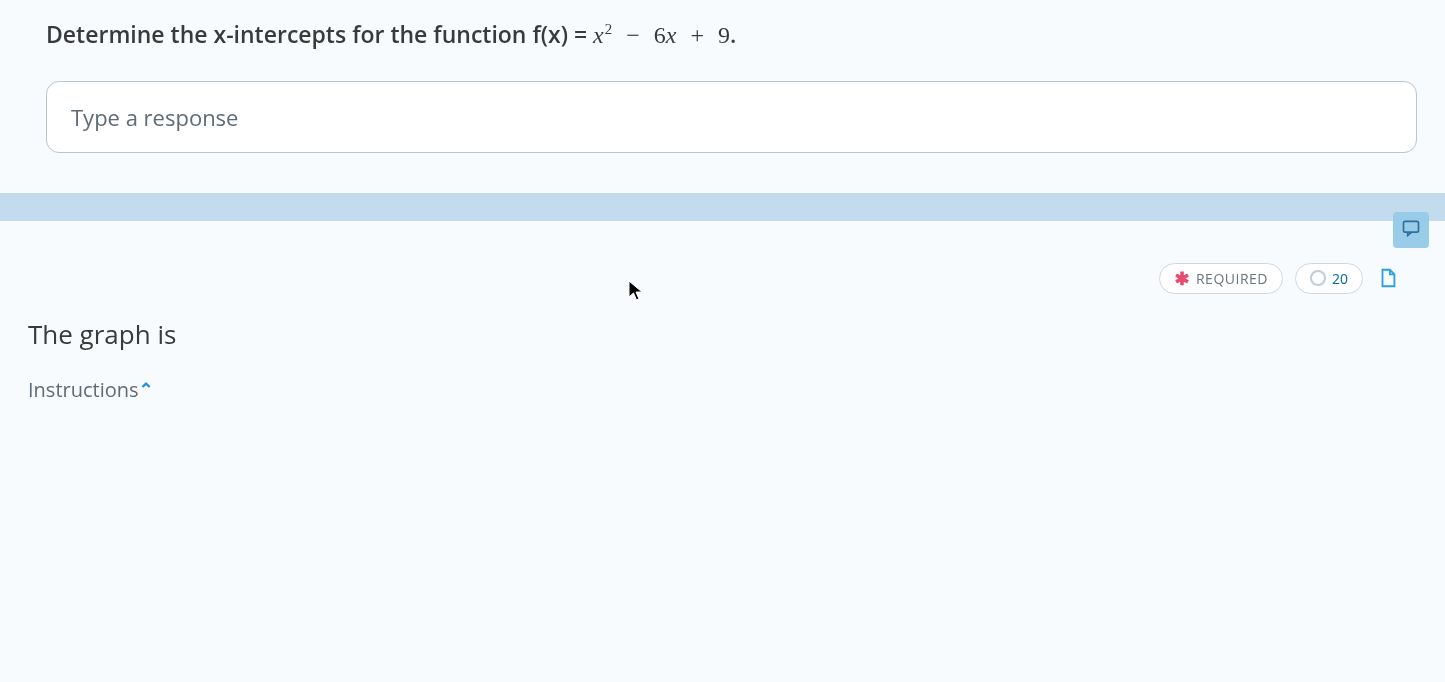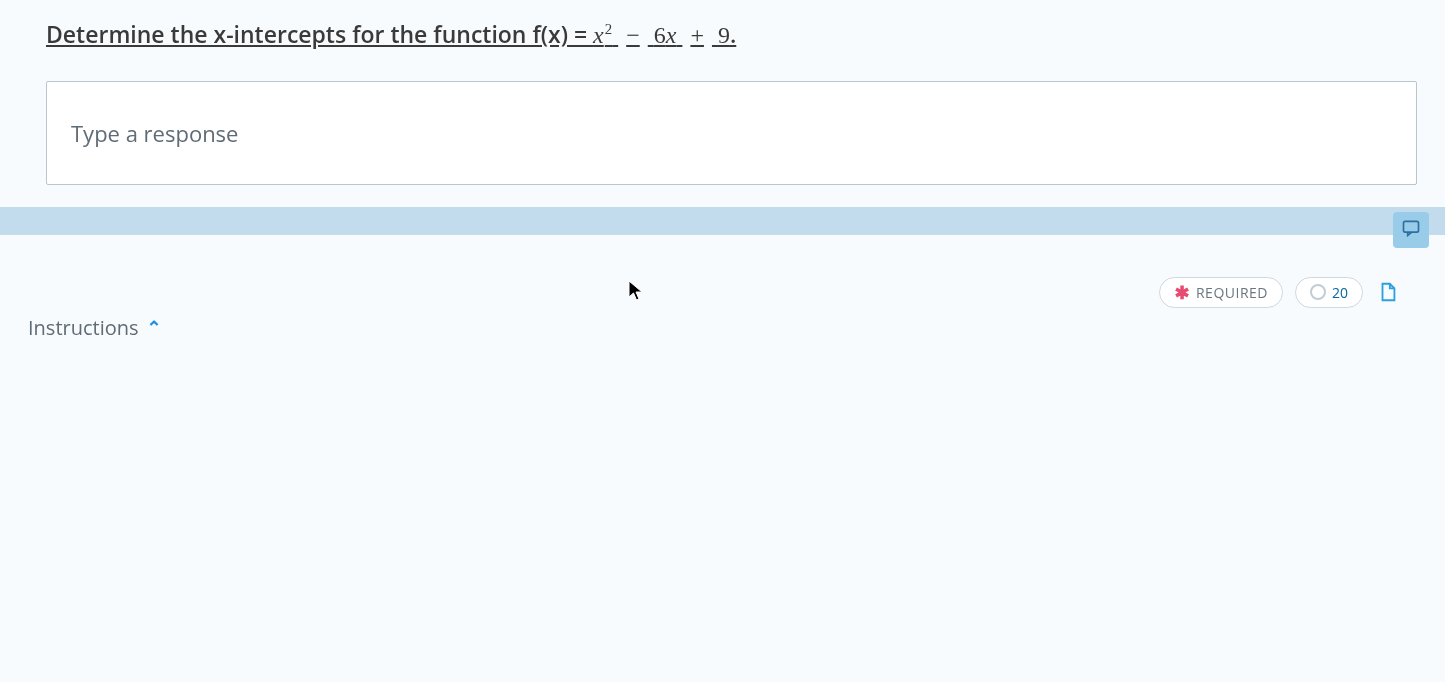--- a/index.html
+++ b/index.html
@@ -12,37 +12,36 @@
       position: relative;
     }
     .question-section {
       padding: 18px 28px 0 46px;
     }
     .question-text {
       font-size: 23px;
       font-weight: 600;
       color: #3a3a3a;
       line-height: 1.4;
-      text-decoration: underline;
     }
     .question-text .math {
       font-family: 'Cambria Math', 'Times New Roman', serif;
       font-weight: 400;
       font-style: italic;
       font-size: 24px;
     }
     .question-text .math sup { font-size: 0.62em; vertical-align: super; font-style: normal; margin-left: 1px; }
     .question-text .op { font-style: normal; padding: 0 8px; }
     .question-text .num { font-style: normal; }
     .response-box {
-      margin: 28px 28px 22px 46px;
+      margin: 28px 28px 40px 46px;
       border: 1px solid #b9c5cf;
       background: #fff;
-      padding: 36px 24px;
-      border-radius: 2px;
+      padding: 20px 24px;
+      border-radius: 13px;
     }
     .response-placeholder {
       font-size: 22px;
       color: #5f6b76;
     }
     .divider-band {
       height: 28px;
       background: #c2dbed;
       width: 100%;
     }
@@ -95,21 +94,20 @@
       font-size: 26px;
       color: #3a3a3a;
       font-weight: 400;
       margin: 16px 0 24px 0;
     }
     .instructions-toggle {
       font-size: 20px;
       color: #5f6b76;
       display: inline-flex;
       align-items: center;
-      gap: 8px;
       cursor: pointer;
       margin-bottom: 28px;
     }
     .instructions-toggle .chev {
       color: #1f8fe0;
       font-size: 18px;
       font-weight: bold;
     }
     .instr-list {
       list-style: disc;
@@ -167,19 +165,20 @@
       <span>20</span>
     </span>
     <span class="page-icon">
       <svg viewBox="0 0 24 24" fill="none" stroke="#2aa0e0" stroke-width="2">
         <path d="M6 3 L14 3 L19 8 L19 21 L6 21 Z"></path>
         <path d="M14 3 L14 8 L19 8"></path>
       </svg>
     </span>
   </div>
 
+  <h2 class="graph-title">The graph is</h2>
 
   <div class="instructions-toggle">
     <span>Instructions</span>
     <span class="chev">⌃</span>
   </div>
 
 </div>
 
 </body></html>

